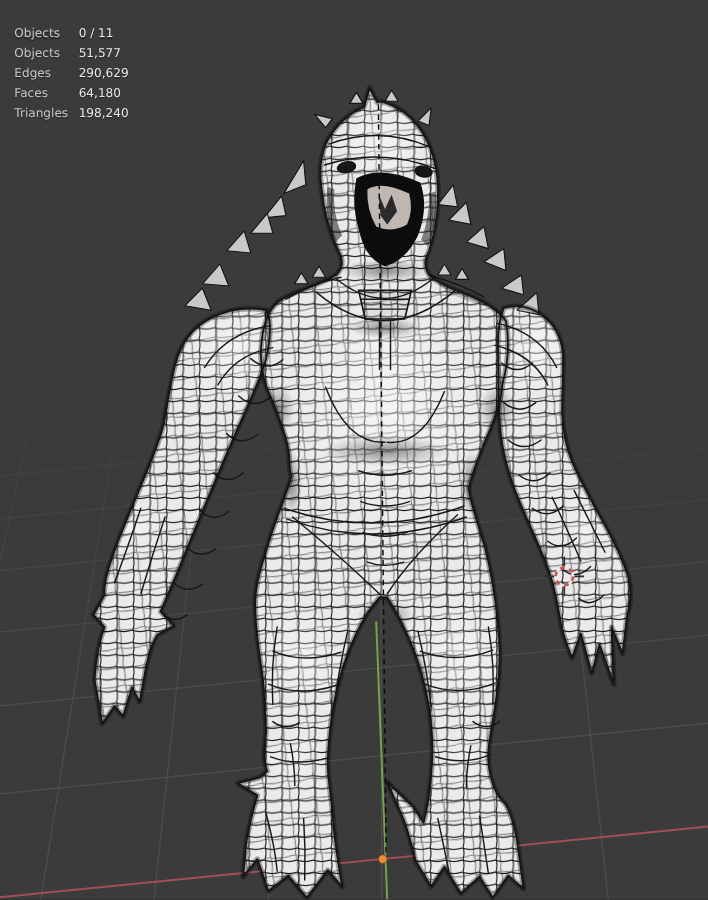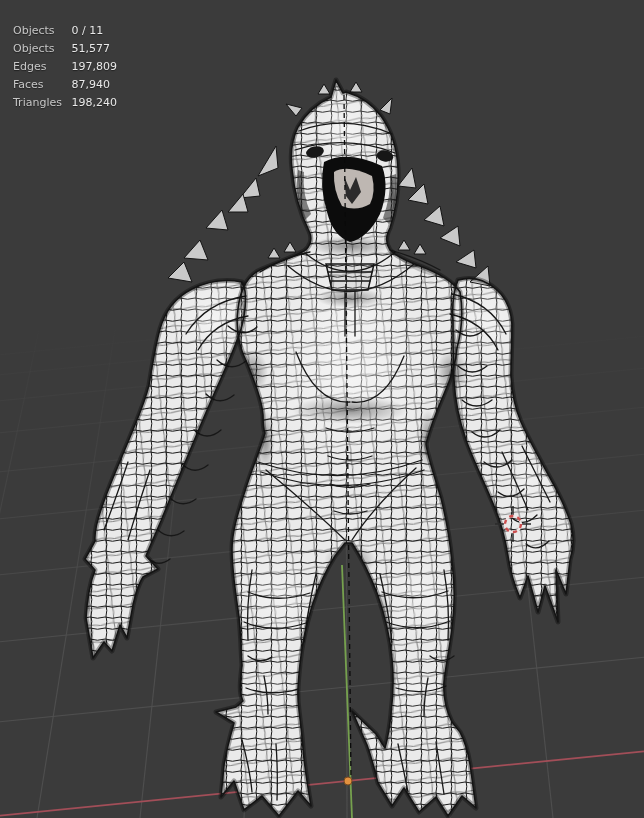--- a/index.html
+++ b/index.html
@@ -302,25 +302,25 @@
     <div class="stat-row">
       <span class="stat-label">Objects</span>
       <span class="stat-value">0 / 11</span>
     </div>
     <div class="stat-row">
       <span class="stat-label">Objects</span>
       <span class="stat-value">51,577</span>
     </div>
     <div class="stat-row">
       <span class="stat-label">Edges</span>
-      <span class="stat-value">197,809</span>
+      <span class="stat-value">290,629</span>
     </div>
     <div class="stat-row">
       <span class="stat-label">Faces</span>
-      <span class="stat-value">87,940</span>
+      <span class="stat-value">64,180</span>
     </div>
     <div class="stat-row">
       <span class="stat-label">Triangles</span>
       <span class="stat-value">198,240</span>
     </div>
   </div>
 
 </div>
 
 </body></html>

